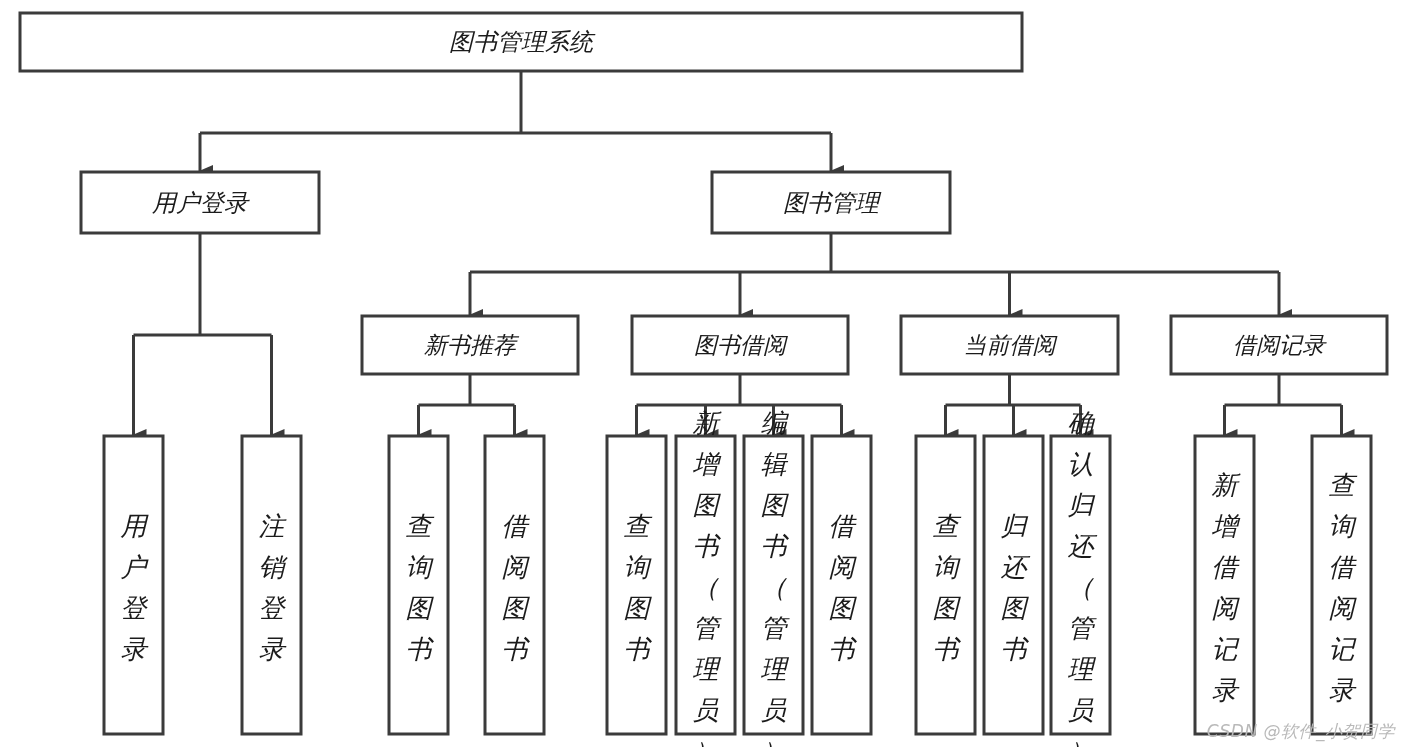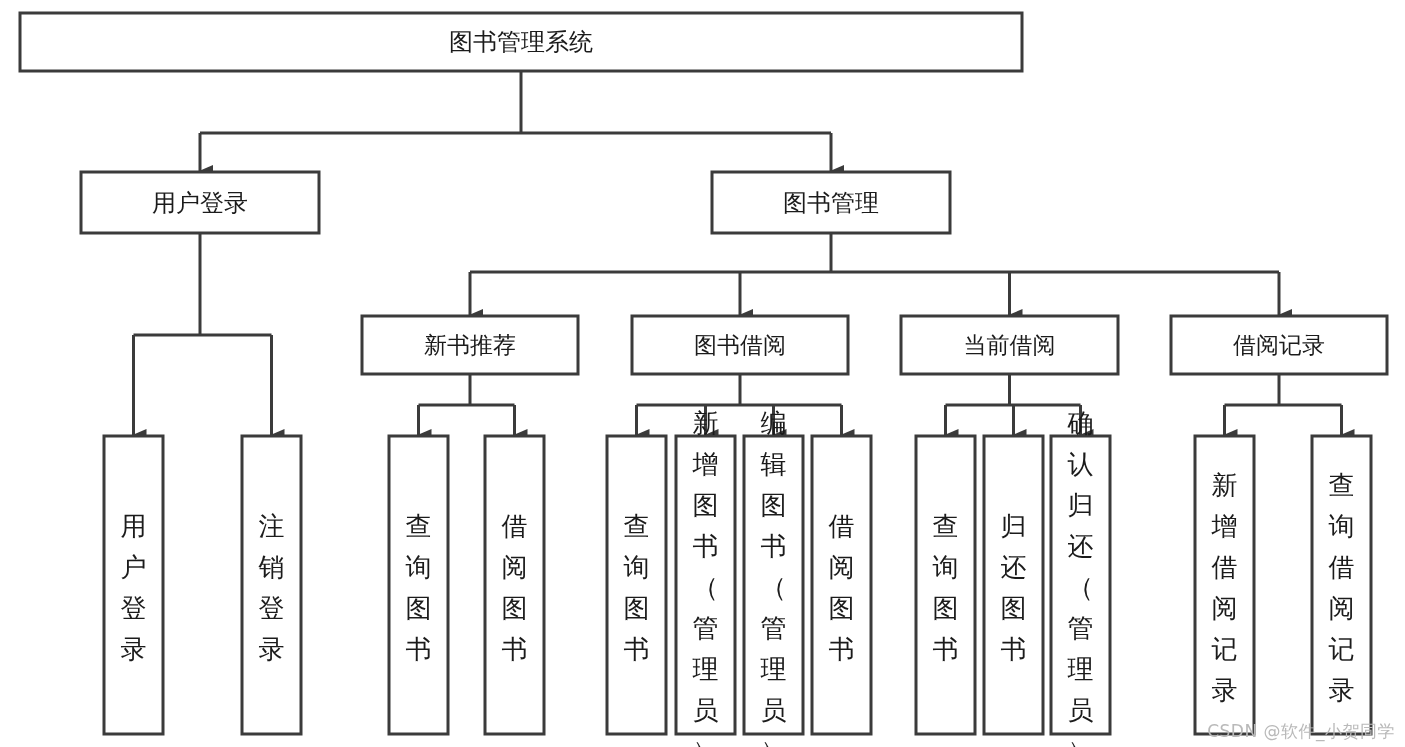--- a/index.html
+++ b/index.html
@@ -1,21 +1,21 @@
 <!DOCTYPE html>
 <html><head>
 <meta charset="utf-8">
 <style>
   html,body{margin:0;padding:0;background:#ffffff;}
   body{
     width:1405px;height:747px;
     font-family:"Liberation Sans","DejaVu Sans",sans-serif;
     overflow:hidden;
   }
-  #diagram-root{position:relative;width:1405px;height:747px;background:#ffffff;}
+  #diagram-root{position:relative;width:1405px;height:747px;background:#ffffff;font-style:italic;}
   svg#tree-svg{position:absolute;left:0;top:0;width:1405px;height:747px;display:block;}
 
   .node-box{
     fill:#ffffff;
     stroke:#3b3b3b;
     stroke-width:3;
   }
   .connector{
     stroke:#3b3b3b;
     stroke-width:3;

